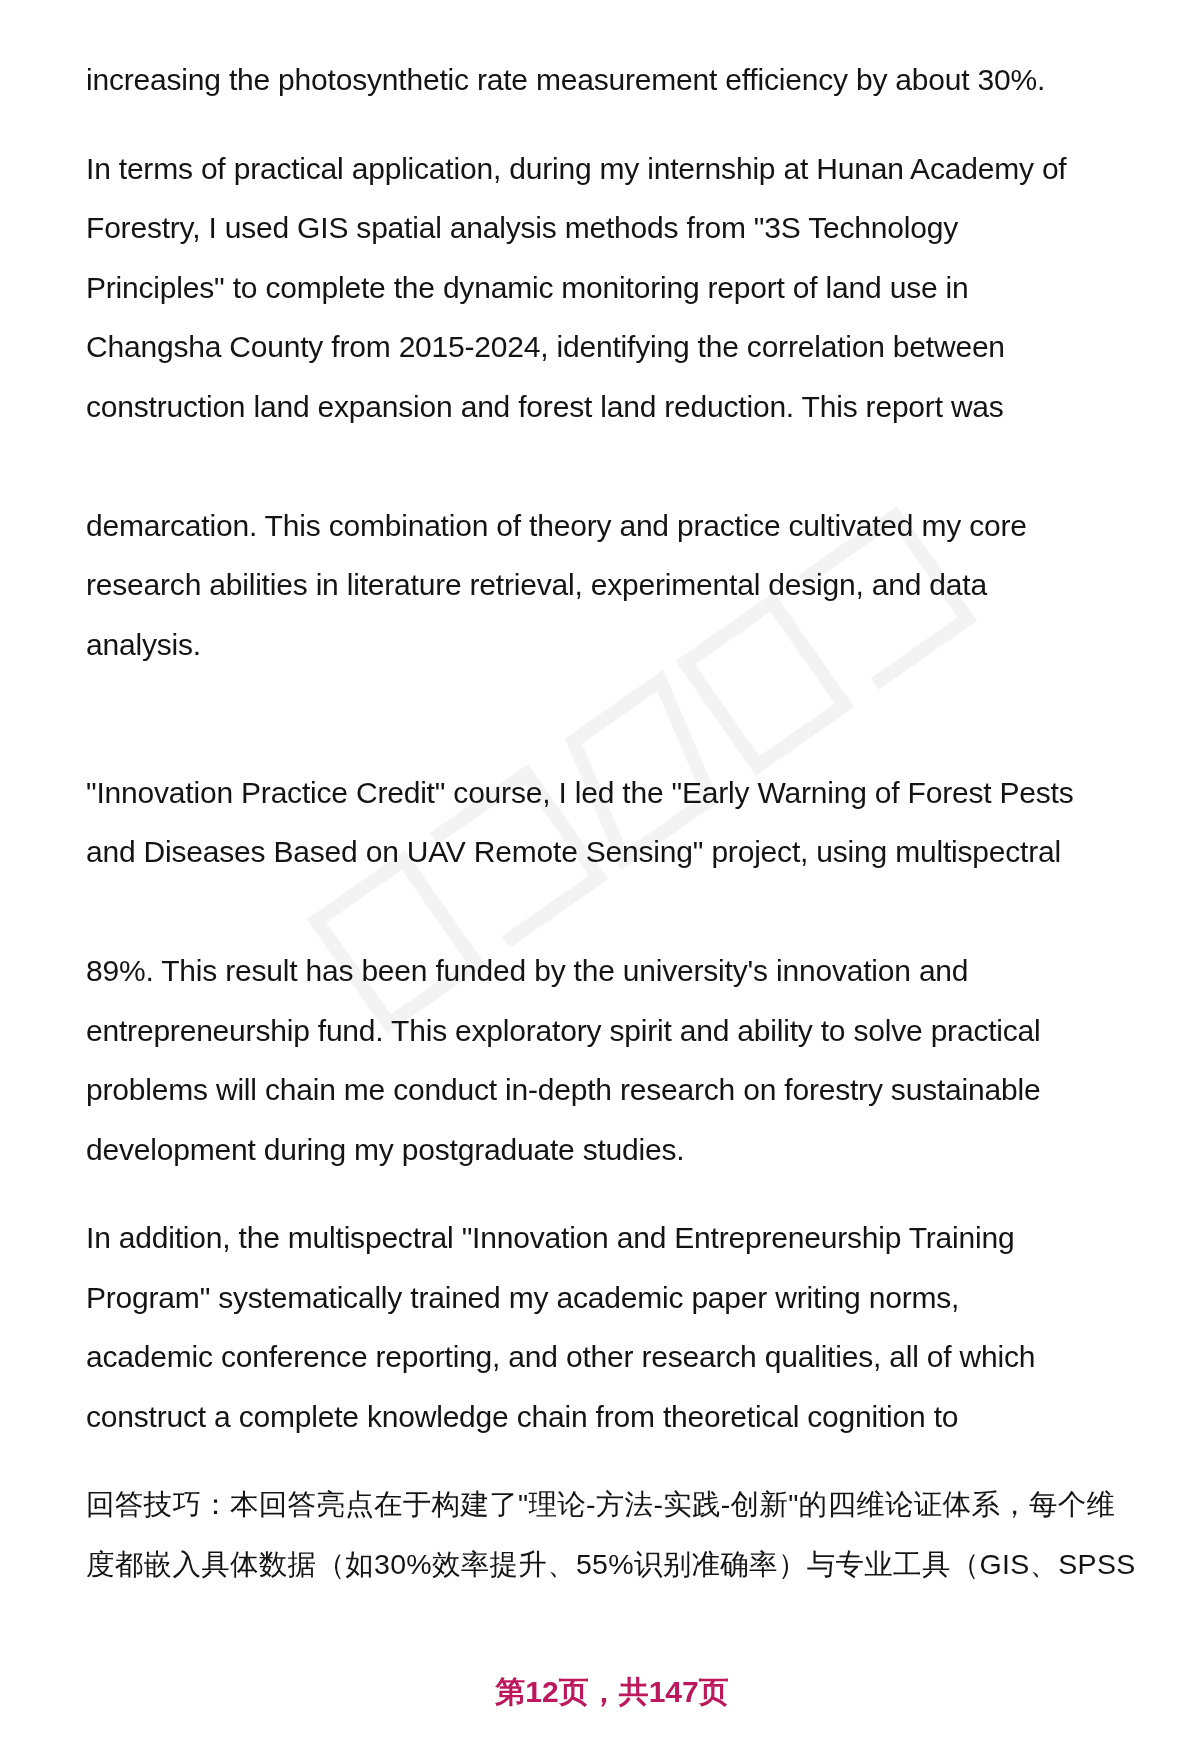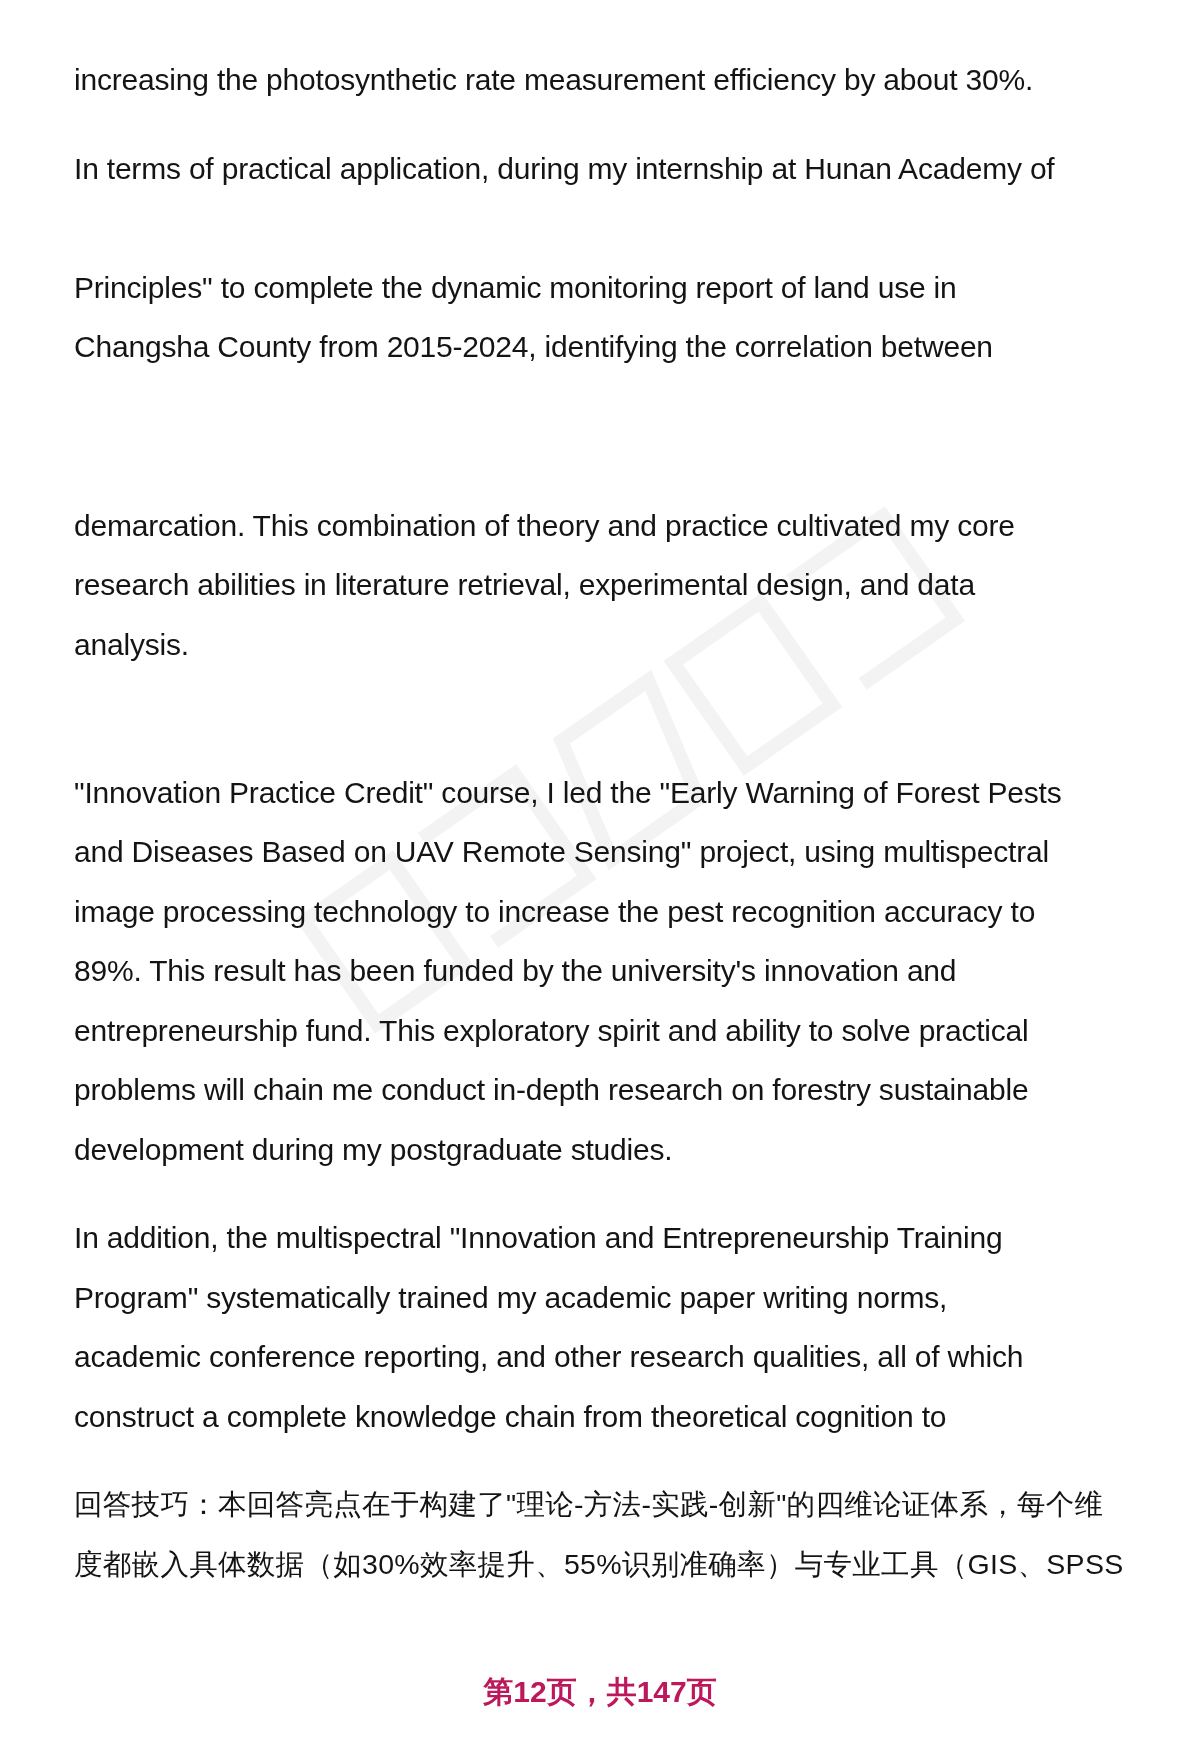--- a/index.html
+++ b/index.html
@@ -1,18 +1,18 @@
 <!DOCTYPE html>
 <html><head>
 <meta charset="utf-8">
 <style>
   html, body { margin: 0; padding: 0; background: #ffffff; }
   body { width: 1200px; height: 1755px; position: relative; overflow: hidden;
          font-family: "Liberation Sans", "DejaVu Sans", sans-serif; color: #141414; }
-  .page { position: absolute; left: 0; top: 0; width: 1183px; height: 1755px; }
+  .page { position: absolute; left: 12px; top: 0; width: 1183px; height: 1755px; }
   .content { position: absolute; left: 74px; top: 50px; width: 1100px; }
   .para { margin: 0 0 29px 0; font-size: 30px; line-height: 59.5px; letter-spacing: -0.2px; word-spacing: 0px; }
   .para-first { margin-bottom: 29px; }
   .tip { font-size: 28.5px; line-height: 59.5px; margin: 0; letter-spacing: 0.3px; }
   .footer { position: absolute; left: 0; width: 1200px; top: 1672px; text-align: center;
             font-size: 30px; line-height: 40px; font-weight: bold; color: #be185d; }
   .watermark { position: absolute; left: 180px; top: 560px; width: 900px; height: 420px;
                transform: rotate(-35deg); transform-origin: center; pointer-events: none;
                display: flex; align-items: center; justify-content: center; gap: 30px; }
   .wm-glyph { width: 120px; height: 140px; border: 14px solid rgba(200,200,200,0.22); box-sizing: border-box; }
@@ -33,35 +33,35 @@
   </div>
 
   <div class="content">
 
     <p class="para para-first">
       <span>increasing the photosynthetic rate measurement efficiency by about 30%.</span>
     </p>
 
     <p class="para">
       <span>In terms of practical application, during my internship at Hunan Academy of</span><br>
-      <br>
+      <span>Forestry, I used GIS spatial analysis methods from "3S Technology</span><br>
       <span>Principles" to complete the dynamic monitoring report of land use in</span><br>
       <span>Changsha County from 2015-2024, identifying the correlation between</span><br>
-      <br>
+      <span>construction land expansion and forest land reduction. This report was</span><br>
       <br>
       <span>demarcation. This combination of theory and practice cultivated my core</span><br>
       <span>research abilities in literature retrieval, experimental design, and data</span><br>
       <span>analysis.</span>
     </p>
 
     <p class="para">
       <br>
       <span>"Innovation Practice Credit" course, I led the "Early Warning of Forest Pests</span><br>
       <span>and Diseases Based on UAV Remote Sensing" project, using multispectral</span><br>
-      <span>image processing technology to increase the pest recognition accuracy to</span><br>
+      <br>
       <span>89%. This result has been funded by the university's innovation and</span><br>
       <span>entrepreneurship fund. This exploratory spirit and ability to solve practical</span><br>
       <span>problems will chain me conduct in-depth research on forestry sustainable</span><br>
       <span>development during my postgraduate studies.</span>
     </p>
 
     <p class="para">
       <span>In addition, the multispectral "Innovation and Entrepreneurship Training</span><br>
       <span>Program" systematically trained my academic paper writing norms,</span><br>
       <span>academic conference reporting, and other research qualities, all of which</span><br>

